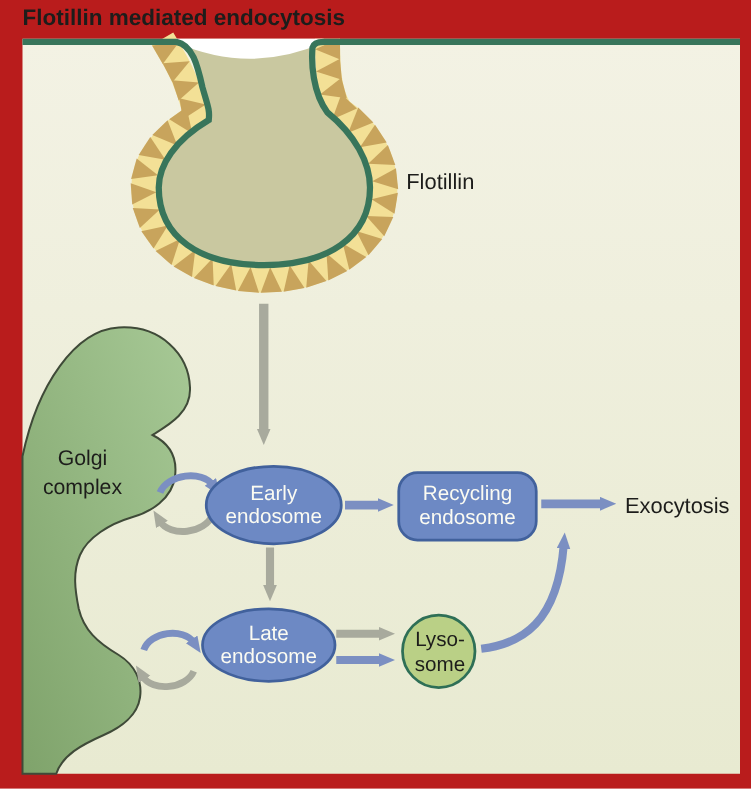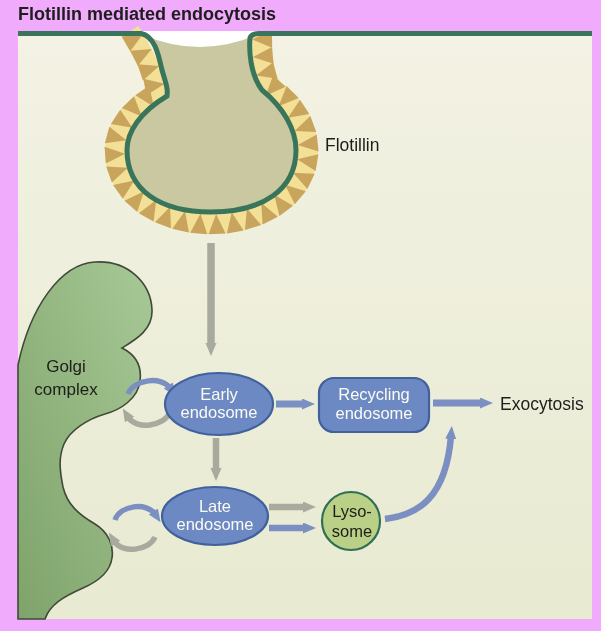--- a/index.html
+++ b/index.html
@@ -1,16 +1,16 @@
 <!DOCTYPE html>
 <html style="--c-bg-top: #f3f2e4; --c-bg-bottom: #e8ead1; --c-membrane: #38755b; --c-pit-fill: #c9c8a0; --c-tri-yellow: #f3e096; --c-tri-tan: #c8a45c; --c-golgi-light: #a7c996; --c-golgi-dark: #7fa36b; --c-golgi-stroke: #3f4a38; --c-node-blue: #6d89c4; --c-node-stroke: #41619c; --c-lyso-fill: #bad086; --c-lyso-stroke: #2e6f56; --c-arrow-gray: #a8aa9d; --c-arrow-blue: #7b8fc2; --c-text-dark: #1d1d1b; --c-text-light: #fbfbf2;"><head>
 <meta charset="utf-8">
 <style>
   html,body{margin:0;padding:0;background:#ffffff;}
-  .stage{position:relative;width:601px;height:631px;background:#f0abfc;overflow:hidden;
+  .stage{position:relative;width:601px;height:631px;background:#b91c1c;overflow:hidden;
          font-family:"Liberation Sans","DejaVu Sans",sans-serif;}
   svg{display:block;}
   text{font-family:"Liberation Sans","DejaVu Sans",sans-serif;}
   .title-text{font-size:18px;font-weight:600;fill:var(--c-text-dark);}
   .plain-label{font-size:17.5px;fill:var(--c-text-dark);}
   .node-label{font-size:16.5px;fill:var(--c-text-light);text-anchor:middle;}
   .dark-node-label{font-size:16.5px;fill:var(--c-text-dark);text-anchor:middle;}
   .golgi-label{font-size:17px;fill:var(--c-text-dark);text-anchor:middle;}
   .membrane-line{stroke:var(--c-membrane);stroke-width:5;fill:none;stroke-linecap:butt;}
   .pit-fill{fill:var(--c-pit-fill);}

